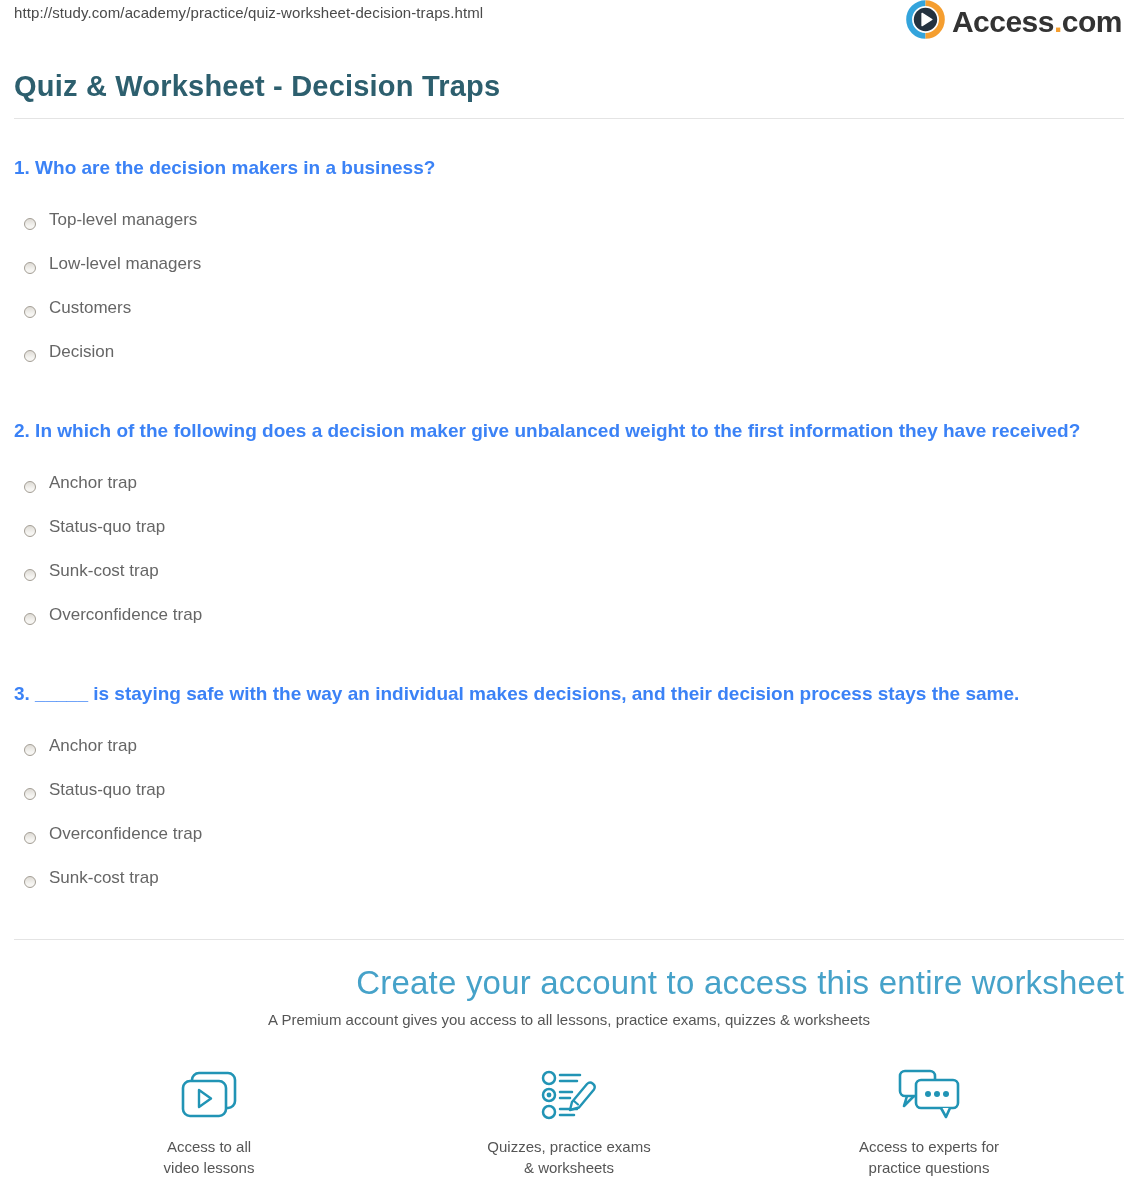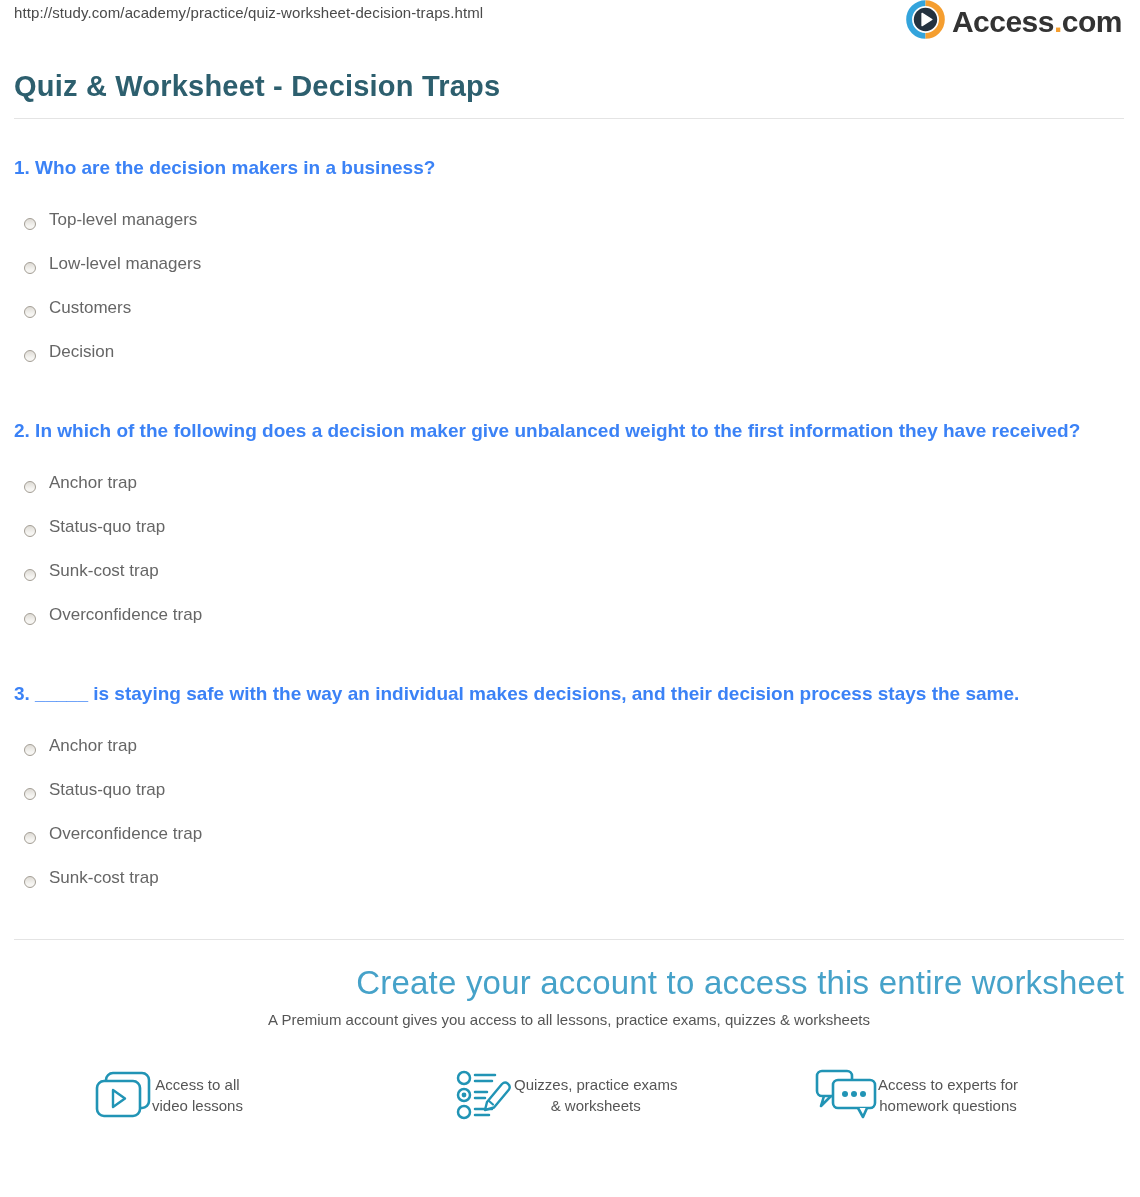--- a/index.html
+++ b/index.html
@@ -104,21 +104,22 @@
   .features {
     margin-top: 36px;
     display: flex;
     justify-content: center;
     align-items: flex-start;
     gap: 130px;
   }
   .feature {
     width: 230px;
     display: flex;
-    flex-direction: row;
+    flex-direction: column;
+    align-items: center;
   }
   .feature-icon { height: 62px; display: flex; align-items: center; }
   .feature-label {
     margin-top: 10px;
     font-size: 15px;
     color: #555;
     line-height: 21px;
     text-align: center;
   }
 </style>
@@ -263,20 +264,20 @@
             <path d="M 10 28 L 7 38 L 17 28" fill="none" stroke="#2194b5" stroke-width="2.6" stroke-linejoin="round"></path>
             <rect x="19" y="12" width="42" height="28" rx="5" fill="#ffffff" stroke="#2194b5" stroke-width="2.6"></rect>
             <path d="M 44 40 L 49 49 L 53 40" fill="#ffffff" stroke="#2194b5" stroke-width="2.6" stroke-linejoin="round"></path>
             <circle cx="31" cy="26" r="3" fill="#2194b5"></circle>
             <circle cx="40" cy="26" r="3" fill="#2194b5"></circle>
             <circle cx="49" cy="26" r="3" fill="#2194b5"></circle>
           </svg>
         </span>
         <div class="feature-label">
           <div>Access to experts for</div>
-          <div>homework questions</div>
+          <div>practice questions</div>
         </div>
       </div>
 
     </div>
   </div>
 
 </div>
 
 </body></html>

